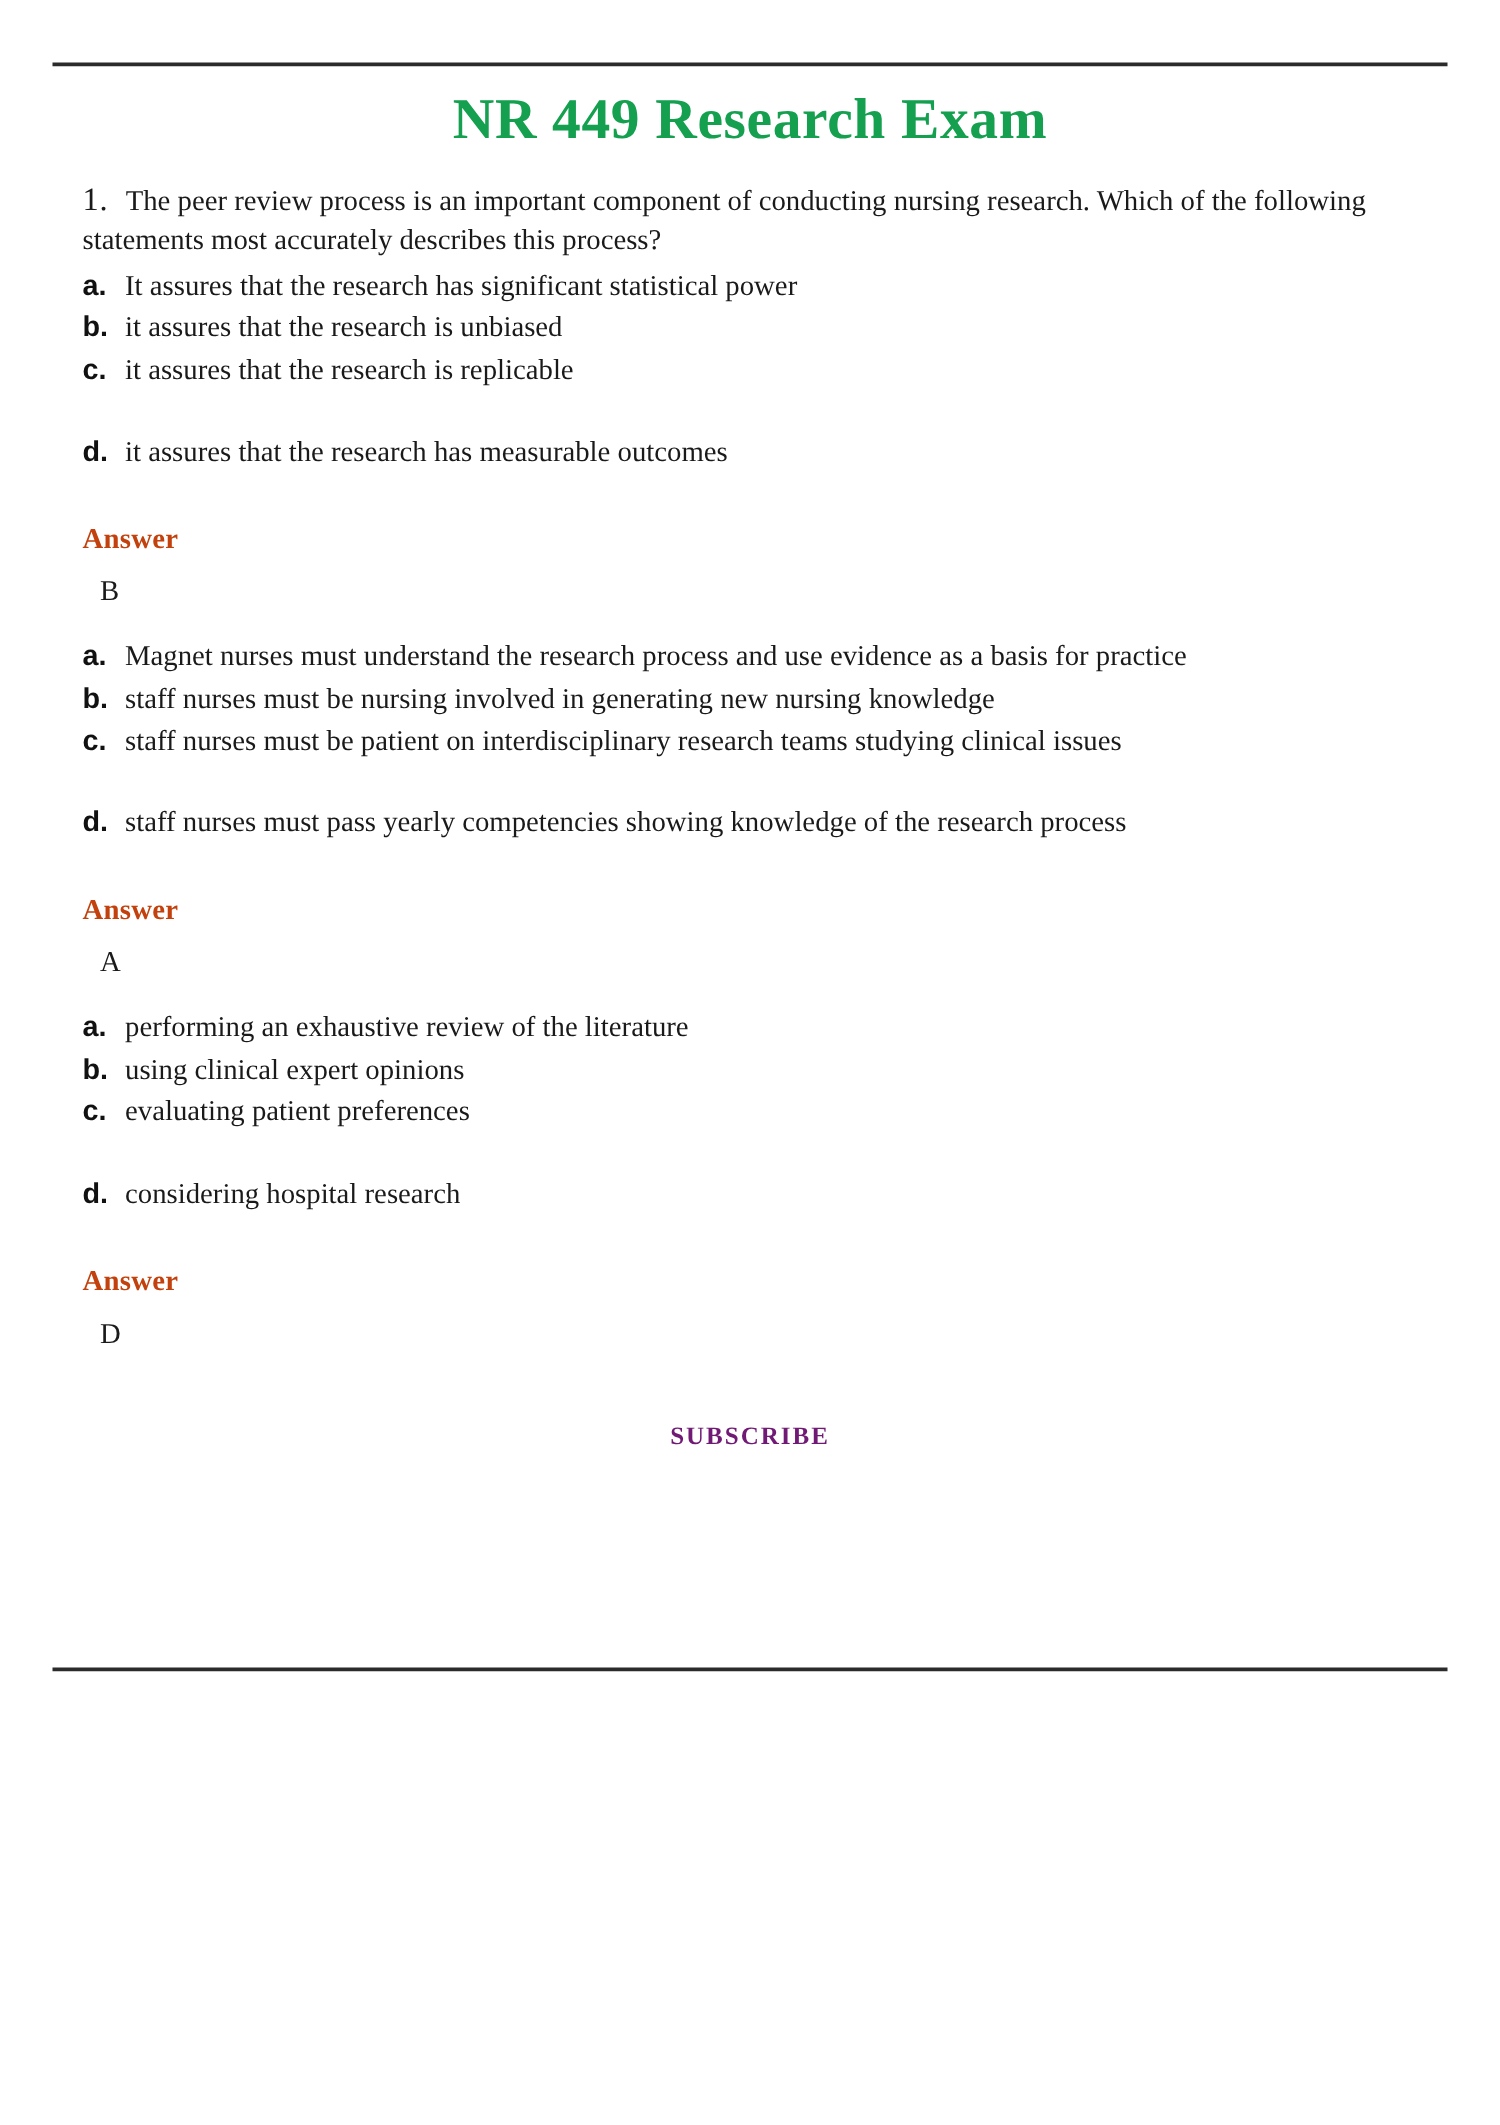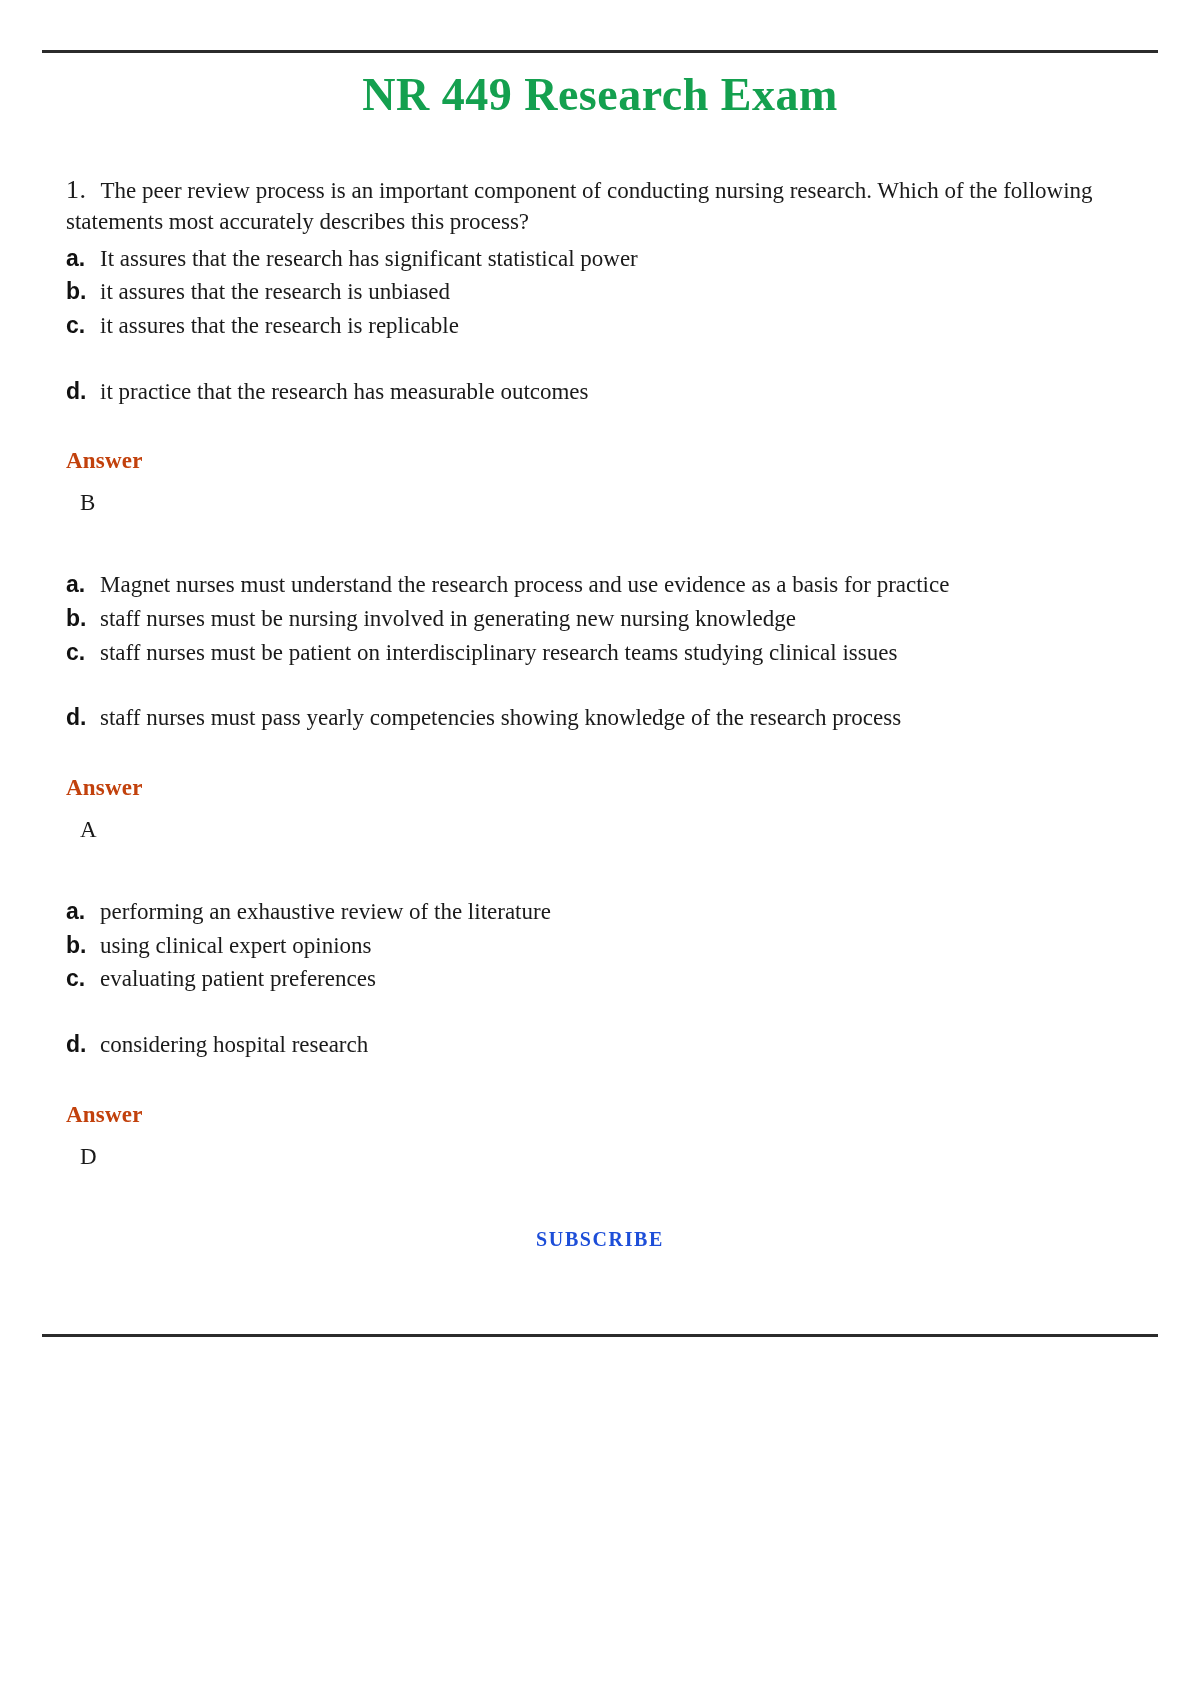--- a/index.html
+++ b/index.html
@@ -59,21 +59,21 @@
     color: #14a04f;
     font-family: "Liberation Serif", "DejaVu Serif", serif;
     font-weight: bold;
     font-size: 46px;
     letter-spacing: 0.5px;
     margin: 14px 0 0 0;
     line-height: 1.1;
   }
 
   .question-block {
-    margin-top: 52px;
+    margin-top: 22px;
   }
 
   .q-text {
     font-size: 23px;
     line-height: 1.33;
     color: #1a1a1a;
     margin: 0;
     text-align: left;
   }
   .q-num {
@@ -127,21 +127,21 @@
     margin-top: 16px;
     padding-left: 14px;
   }
 
   .subscribe-wrap {
     text-align: center;
     margin-top: 58px;
   }
   .subscribe {
     display: inline-block;
-    color: #1d4ed8;
+    color: #701a75;
     font-family: "Liberation Serif", "DejaVu Serif", serif;
     font-weight: bold;
     font-size: 20px;
     letter-spacing: 1.6px;
     text-decoration: none;
     cursor: pointer;
   }
 </style>
 </head>
 <body>
@@ -165,21 +165,21 @@
         <li class="option">
           <span class="letter">b.</span>
           <span class="otext">it assures that the research is unbiased</span>
         </li>
         <li class="option">
           <span class="letter">c.</span>
           <span class="otext">it assures that the research is replicable</span>
         </li>
         <li class="option gap-before">
           <span class="letter">d.</span>
-          <span class="otext">it practice that the research has measurable outcomes</span>
+          <span class="otext">it assures that the research has measurable outcomes</span>
         </li>
       </ul>
 
       <div class="answer-label">Answer</div>
       <div class="answer-value">B</div>
     </div>
 
     <div class="question-block">
 
       <ul class="options">

